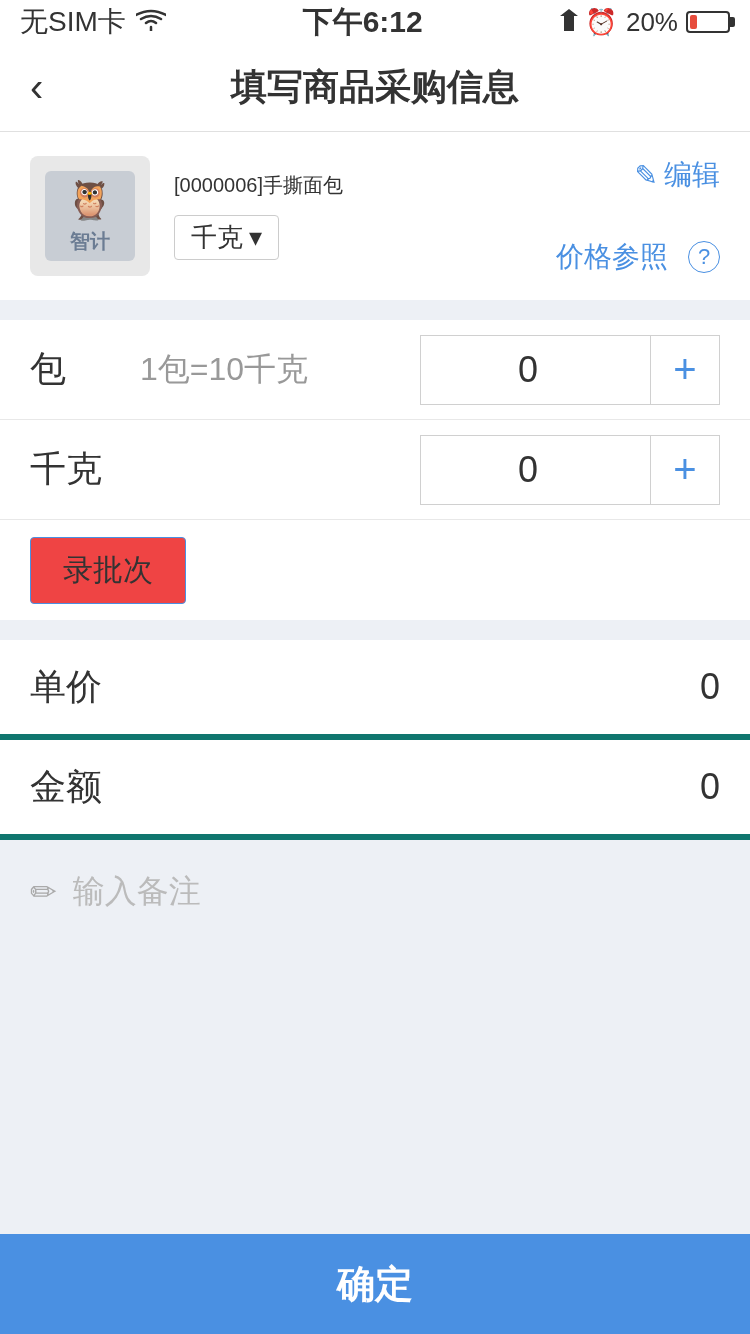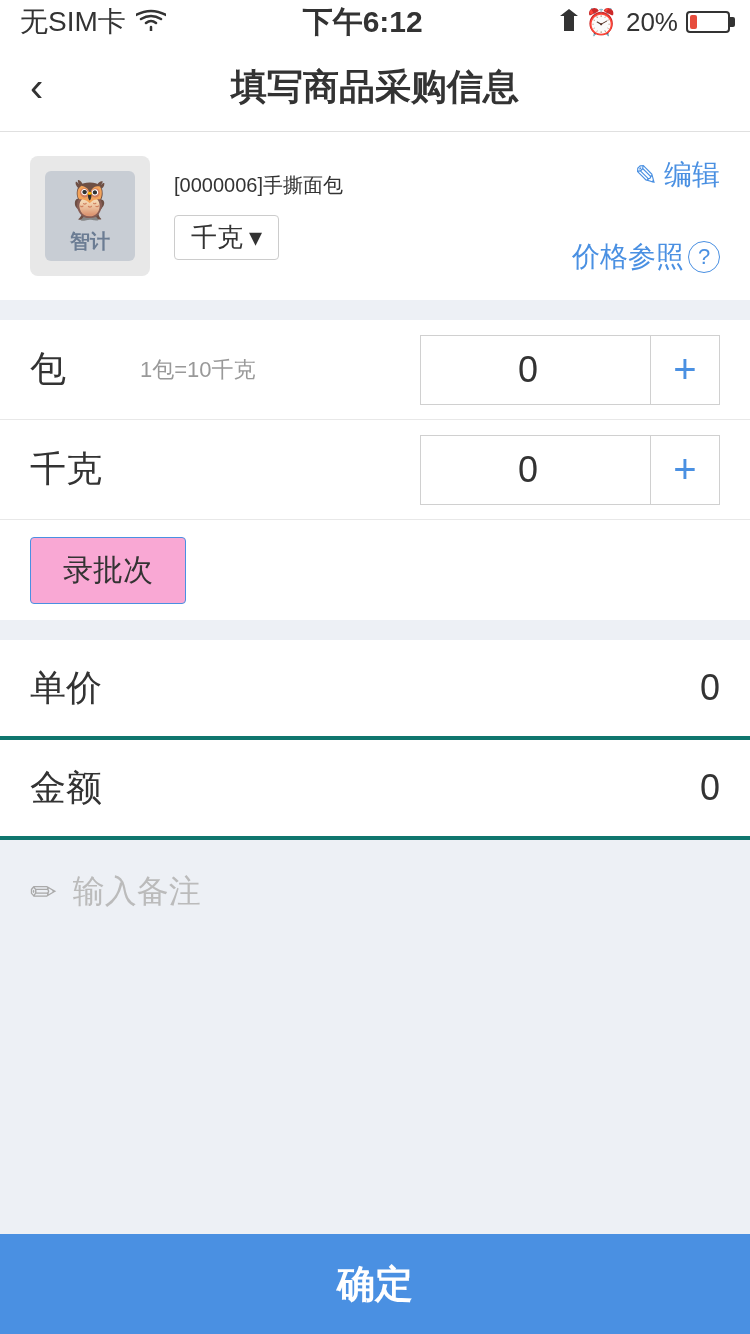--- a/index.html
+++ b/index.html
@@ -170,21 +170,21 @@
       gap: 6px;
     }
     .price-ref {
       position: absolute;
       bottom: 24px;
       right: 30px;
       color: #4a90e2;
       font-size: 28px;
       display: flex;
       align-items: center;
-      gap: 4px;
+      gap: 20px;
     }
 
     
     .section-divider {
       height: 20px;
       background: #edf0f5;
     }
 
     
     .input-section {
@@ -196,21 +196,21 @@
       padding: 0 30px;
       height: 100px;
       border-bottom: 1px solid #e8e8e8;
     }
     .input-label {
       font-size: 36px;
       color: #333;
       min-width: 100px;
     }
     .input-sublabel {
-      font-size: 22px;
+      font-size: 32px;
       color: #999;
       margin-left: 10px;
     }
     .input-spacer { flex: 1; }
     .qty-input-wrapper {
       display: flex;
       align-items: center;
       gap: 0;
     }
     .qty-input {
@@ -245,40 +245,40 @@
       justify-content: space-between;
       padding: 0 30px;
       height: 100px;
     }
     .summary-text {
       font-size: 36px;
       color: #333;
     }
     .batch-btn {
       border: 1px solid #4a90e2;
-      background: #f9a8d4;
+      background: #ef4444;
       color: #333;
       font-size: 30px;
       padding: 12px 32px;
       border-radius: 4px;
       cursor: pointer;
     }
 
     
     .price-section {
       background: #fff;
       margin-top: 0;
     }
     .price-row {
       display: flex;
       align-items: center;
       justify-content: space-between;
       padding: 0 30px;
       height: 100px;
-      border-bottom: 4px solid #0f766e;
+      border-bottom: 6px solid #0f766e;
     }
     .price-label {
       font-size: 36px;
       color: #333;
     }
     .price-value {
       font-size: 36px;
       color: #333;
     }
 

